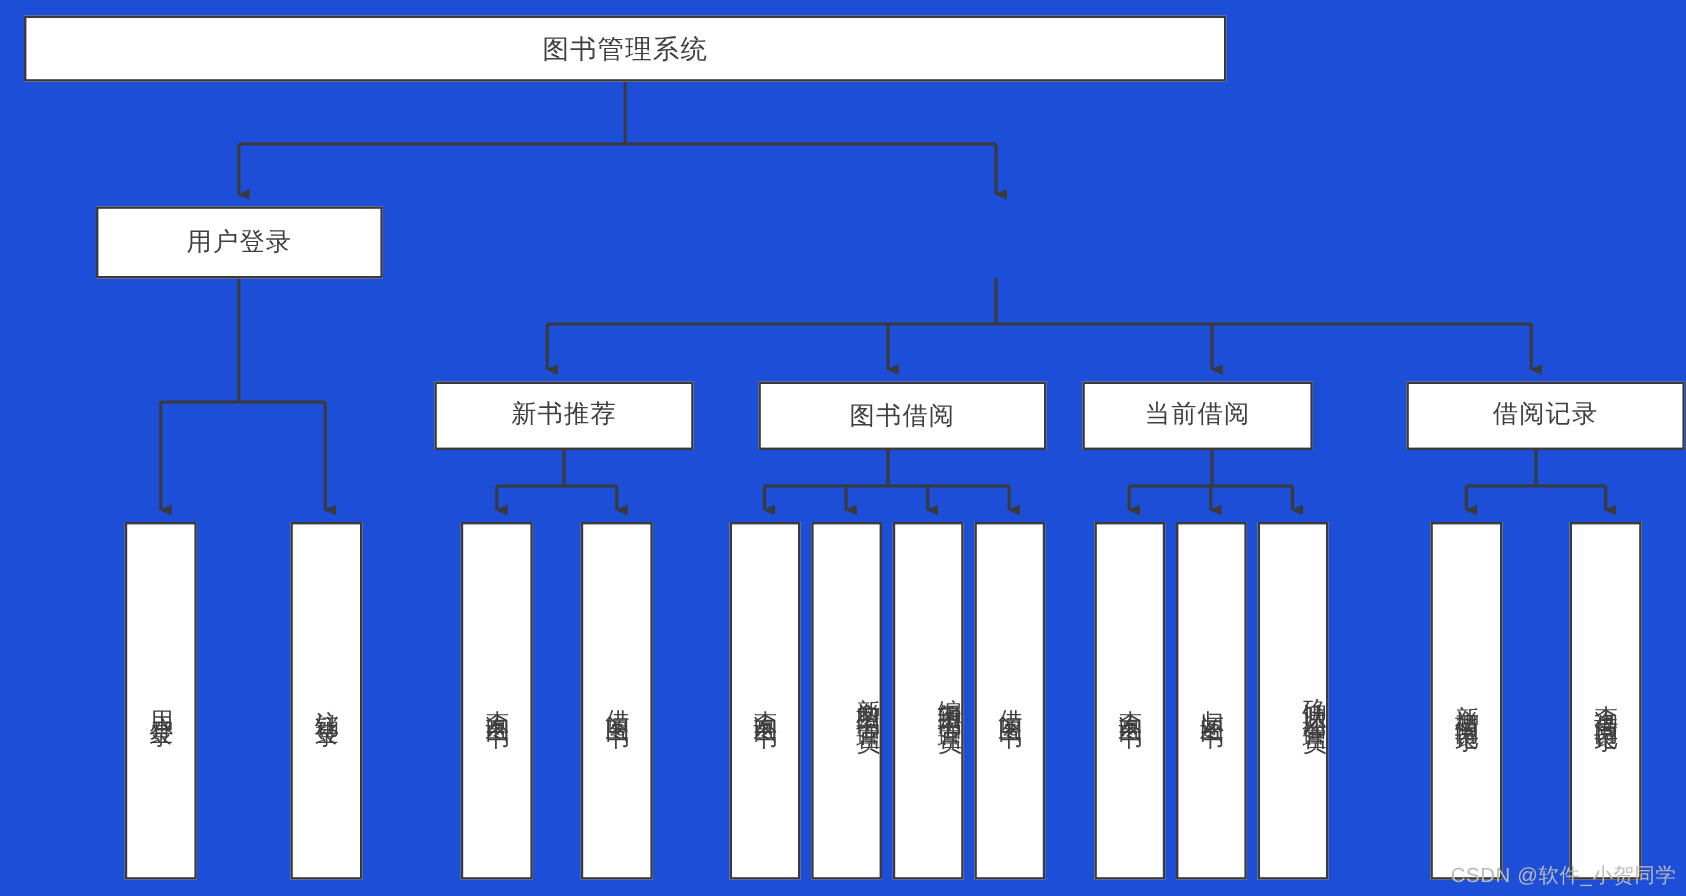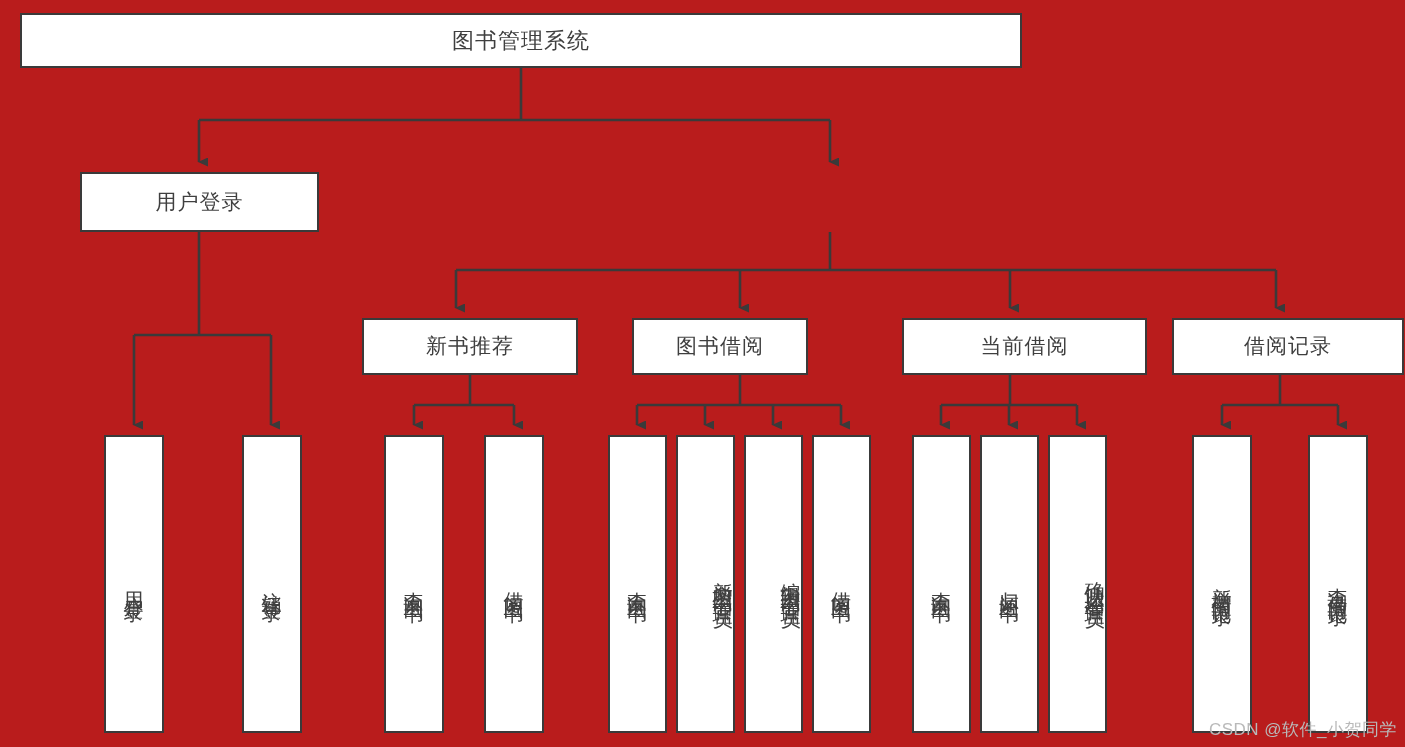--- a/index.html
+++ b/index.html
@@ -7,21 +7,21 @@
     padding: 0;
     background: #ffffff;
   }
   body {
     font-family: "Liberation Sans", "DejaVu Sans", sans-serif;
   }
   #canvas {
     position: relative;
     width: 1405px;
     height: 747px;
-    background: #b91c1c;
+    background: #1d4ed8;
     overflow: hidden;
   }
   svg.edges {
     position: absolute;
     left: 0;
     top: 0;
     width: 1405px;
     height: 747px;
     pointer-events: none;
   }
@@ -125,24 +125,24 @@
     <span>图书管理系统</span>
   </div>
 
   <div class="node level1" style="left:80px; top:172px; width:239px; height:60px;">
     <span>用户登录</span>
   </div>
 
   <div class="node level2" style="left:362px; top:318px; width:216px; height:57px;">
     <span>新书推荐</span>
   </div>
-  <div class="node level2" style="left:632px; top:318px; width:176px; height:57px;font-family:Liberation Serif, serif;">
+  <div class="node level2" style="left:632px; top:318px; width:240px; height:57px;font-family:Liberation Serif, serif;">
     <span>图书借阅</span>
   </div>
-  <div class="node level2" style="left:902px; top:318px; width:245px; height:57px;">
+  <div class="node level2" style="left:902px; top:318px; width:192px; height:57px;">
     <span>当前借阅</span>
   </div>
   <div class="node level2" style="left:1172px; top:318px; width:232px; height:57px;">
     <span>借阅记录</span>
   </div>
 
   <div class="node leaf" style="left:104px; top:435px; width:60px; height:298px;">
     <span>用户登录</span>
   </div>
   <div class="node leaf" style="left:242px; top:435px; width:60px; height:298px;">

